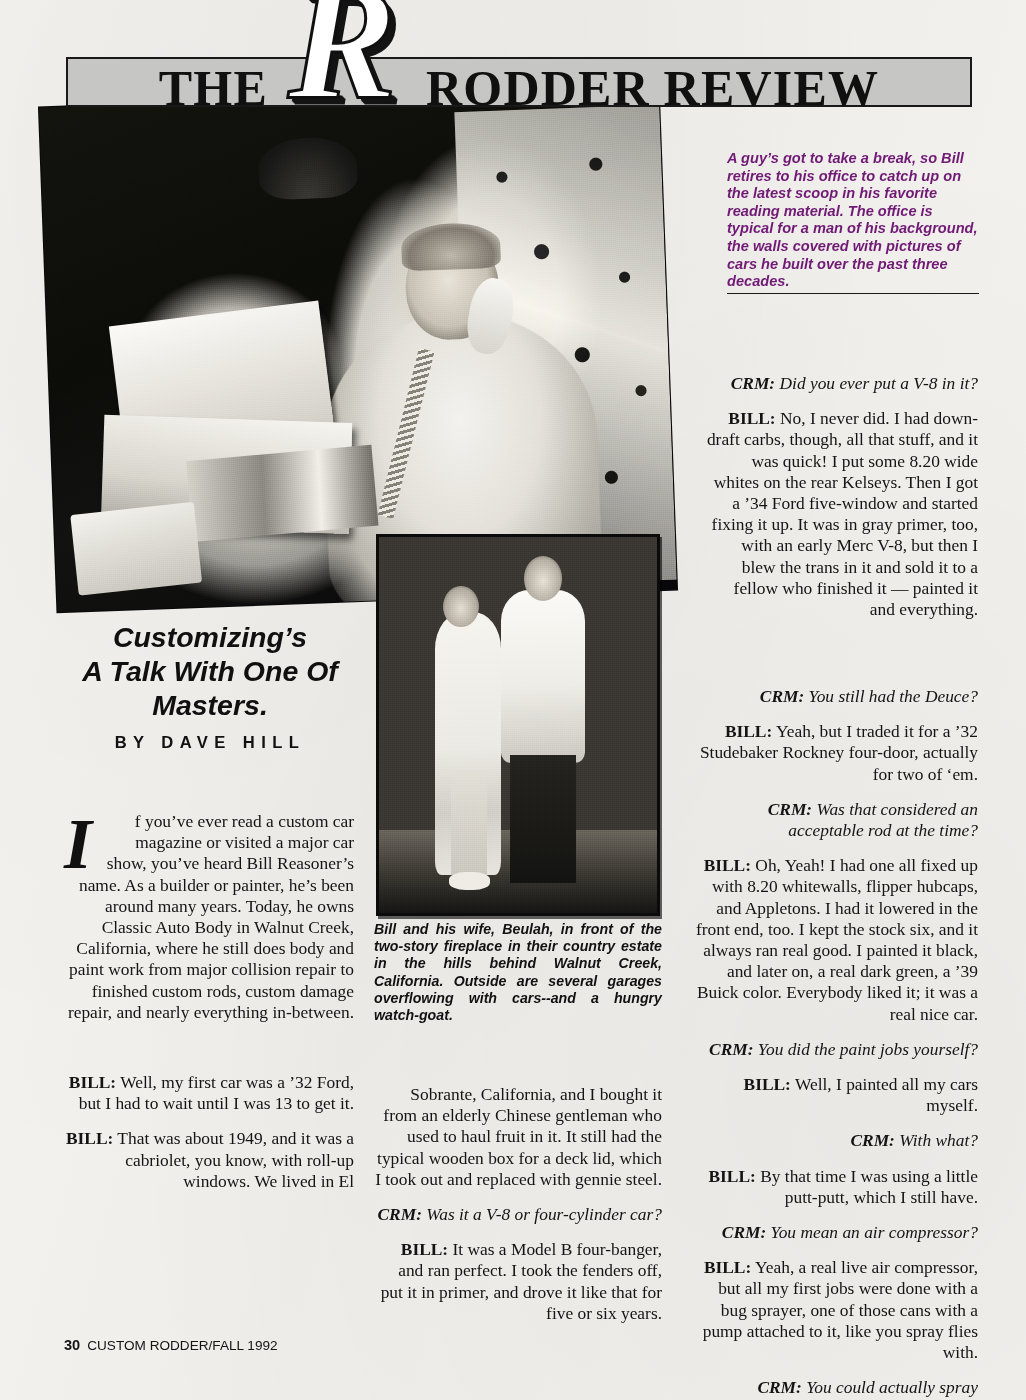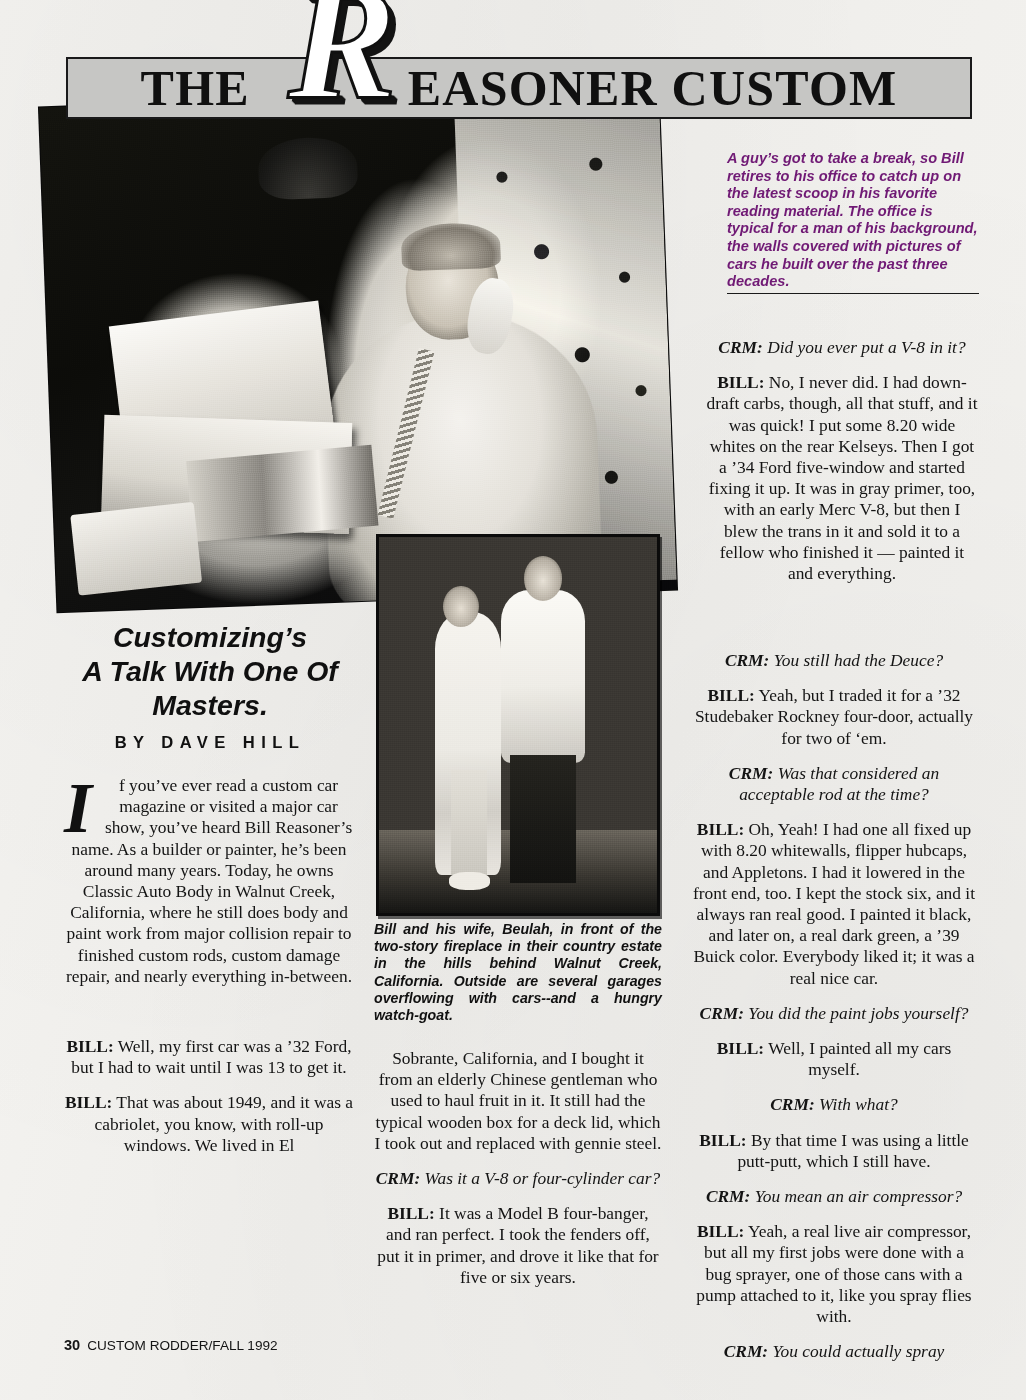--- a/index.html
+++ b/index.html
@@ -17,21 +17,21 @@
       radial-gradient(ellipse at 18% 12%, rgba(0,0,0,.035), rgba(0,0,0,0) 60%),
       radial-gradient(ellipse at 86% 78%, rgba(0,0,0,.04), rgba(0,0,0,0) 62%),
       linear-gradient(104deg, #f6f5f2 0%, #eeedea 44%, #f4f3f0 100%);
     pointer-events:none;
     z-index:0;
   }
   .page{position:absolute;inset:0;z-index:1;}
 
   
   .masthead{
-    position:absolute;left:66px;top:57px;width:906px;height:62px;
+    position:absolute;left:66px;top:57px;width:906px;height:50px;
     z-index:6;
   }
   .masthead-bar{
     position:absolute;inset:0;
     background:#c6c6c4;
     border:2px solid #19191a;
     box-sizing:border-box;
   }
   .masthead-text{
     position:absolute;left:0;top:0;width:906px;height:62px;
@@ -255,22 +255,23 @@
     border-top:1.6px solid #1a1a1a;
     z-index:8;
   }
 
   
   .col{
     position:absolute;
     font-size:17.4px;
     line-height:21.2px;
     color:#141414;
-    text-align:center;
+    text-align:right;
     z-index:5;
+    margin-top:36px;
   }
   .col p{margin:0 0 14px 0;}
   .col p:last-child{margin-bottom:0;}
   .q{font-style:italic;}
   .q .lbl{font-weight:bold;font-style:italic;}
   .a .lbl{font-weight:bold;font-style:normal;}
 
   #col-left{ left:64px; top:1036px; width:290px; }
   #col-left-intro{ left:64px; top:775px; width:290px; }
   #col-mid{ left:374px; top:1048px; width:288px; }
@@ -345,21 +346,21 @@
       <div class="desk-papers2"></div>
       <div class="desk-mag"></div>
       <div class="desk-phone"></div>
       <div class="photo-grain"></div>
     </div>
   </div>
 
   <div class="masthead">
     <div class="masthead-bar"></div>
     <div class="masthead-text">
-      <span class="mh-the">THE</span><span class="mh-rest">EASONER CUSTOM</span>
+      <span class="mh-the">THE</span><span class="mh-rest">RODDER REVIEW</span>
     </div>
   </div>
   <div class="big-r">R</div>
 
   <div class="caption-top">A guy’s got to take a break, so Bill retires to his office to catch up on the latest scoop in his favorite reading material.  The office is typical for a man of his background, the walls covered with pictures of cars he built over the past three decades.</div>
   <div class="caption-rule"></div>
 
   <div class="col" id="col-right-a">
       <p class="q"><span class="lbl">CRM:</span><span> Did you ever put a V-8 in it?</span></p>
       <p class="a"><span class="lbl">BILL:</span><span> No, I never did.  I had down-draft carbs, though, all that stuff, and it was quick!  I put some 8.20 wide whites on the rear Kelseys.  Then I got a ’34 Ford five-window and started fixing it up.  It was in gray primer, too, with an early Merc V-8, but then I blew the trans in it and sold it to a fellow who finished it — painted it and everything.</span></p>

